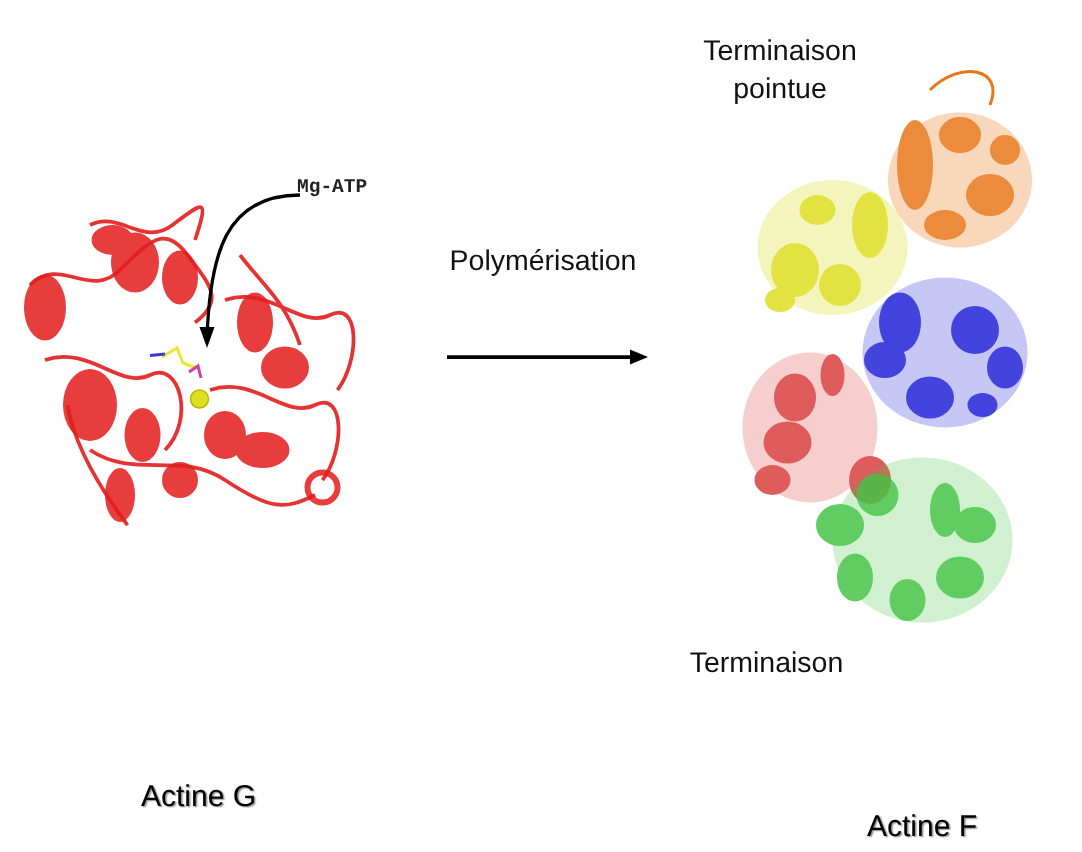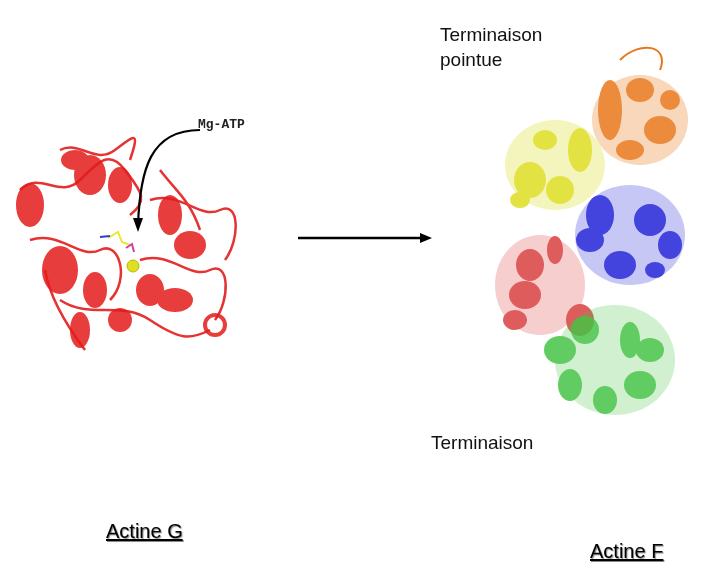--- a/index.html
+++ b/index.html
@@ -1,20 +1,20 @@
 <!DOCTYPE html>
 <html><head>
 <meta charset="utf-8">
 <style>
   html, body { margin:0; padding:0; background:#ffffff; }
   body { width:721px; height:568px; position:relative; overflow:hidden;
          font-family:"Liberation Sans", "DejaVu Sans", sans-serif; color:#000; }
   .abs { position:absolute; }
-  .label { font-size:19px; line-height:25px; color:#111; }
-  .caption { font-size:20px; text-decoration:underline; text-shadow:1px 1px 1px #888; color:#000;margin-left:12px; }
+  .label { font-size:19px; line-height:25px; text-align:center; color:#111; }
+  .caption { font-size:20px; text-shadow:1px 1px 1px #888; color:#000; }
   .mg-atp { font-weight:bold; font-size:13px; color:#222; }
   svg { position:absolute; overflow:visible; }
 </style>
 </head>
 <body>
 
 <div class="abs" style="left:0;top:0;width:260px;height:400px;">
   <svg width="260" height="400">
     <g fill="none" stroke="#e31c1c" stroke-width="2.5" opacity="0.9">
       <path d="M20 190 C40 170 60 200 80 180 S110 150 125 170 S150 200 130 215"></path>
@@ -50,20 +50,21 @@
     <circle cx="133" cy="266" r="6" fill="#dede22" stroke="#b8b800" stroke-width="1"></circle>
 
     <path d="M200 130 C150 130 140 170 138 225" fill="none" stroke="#000" stroke-width="2.2"></path>
     <path d="M133 218 L138 232 L143 218 Z" fill="#000"></path>
   </svg>
 </div>
 
 <div class="abs mg-atp" style="left:198px;top:117px;font-family:Liberation Mono, monospace;">Mg-ATP</div>
 
 <div class="abs label" style="left:262px;top:162px;width:200px;">
+  <div>Polymérisation</div>
 </div>
 <svg width="721" height="568" style="left:0;top:0;">
   <line x1="298" y1="238" x2="424" y2="238" stroke="#000" stroke-width="2.5"></line>
   <path d="M420 233 L432 238 L420 243 Z" fill="#000"></path>
 </svg>
 
 <div class="abs label" style="left:440px;top:22px;width:160px;">
   <div>Terminaison</div>
   <div>pointue</div>
 </div>

